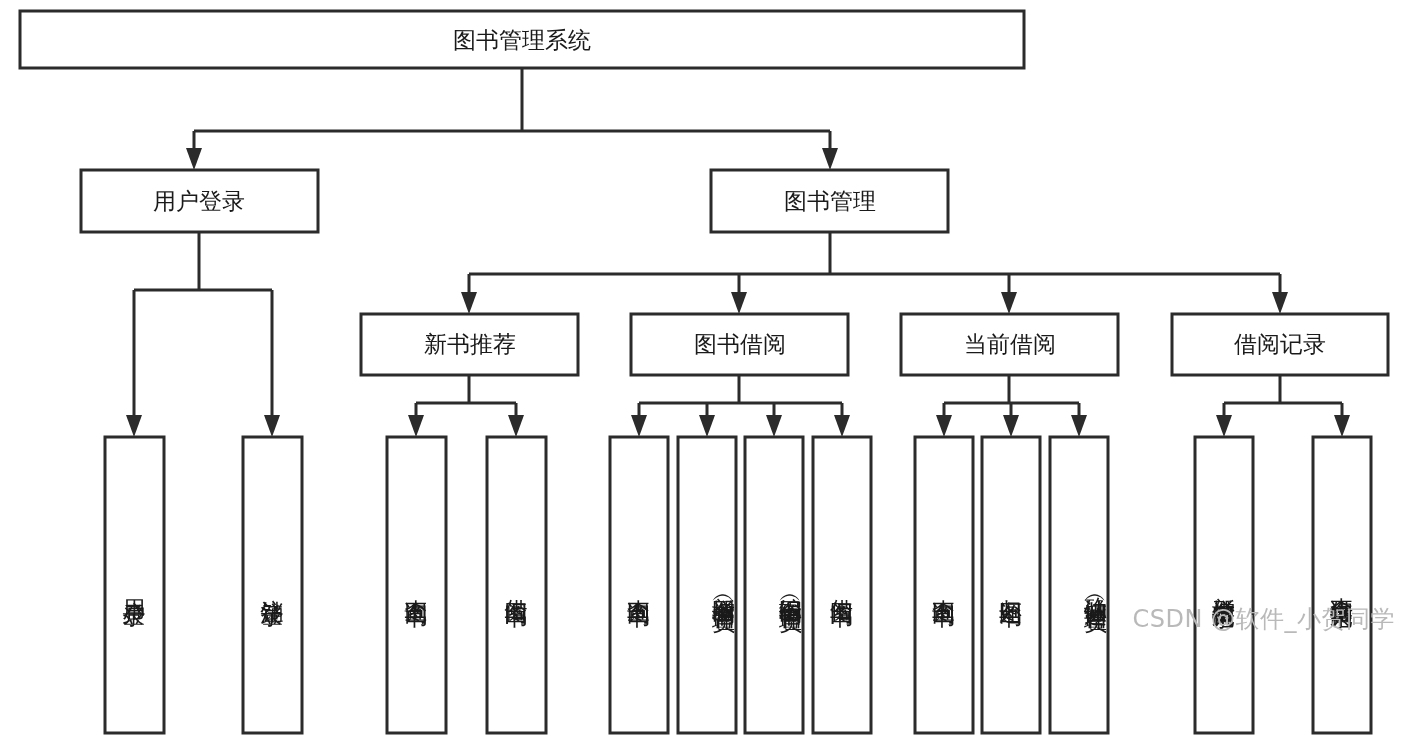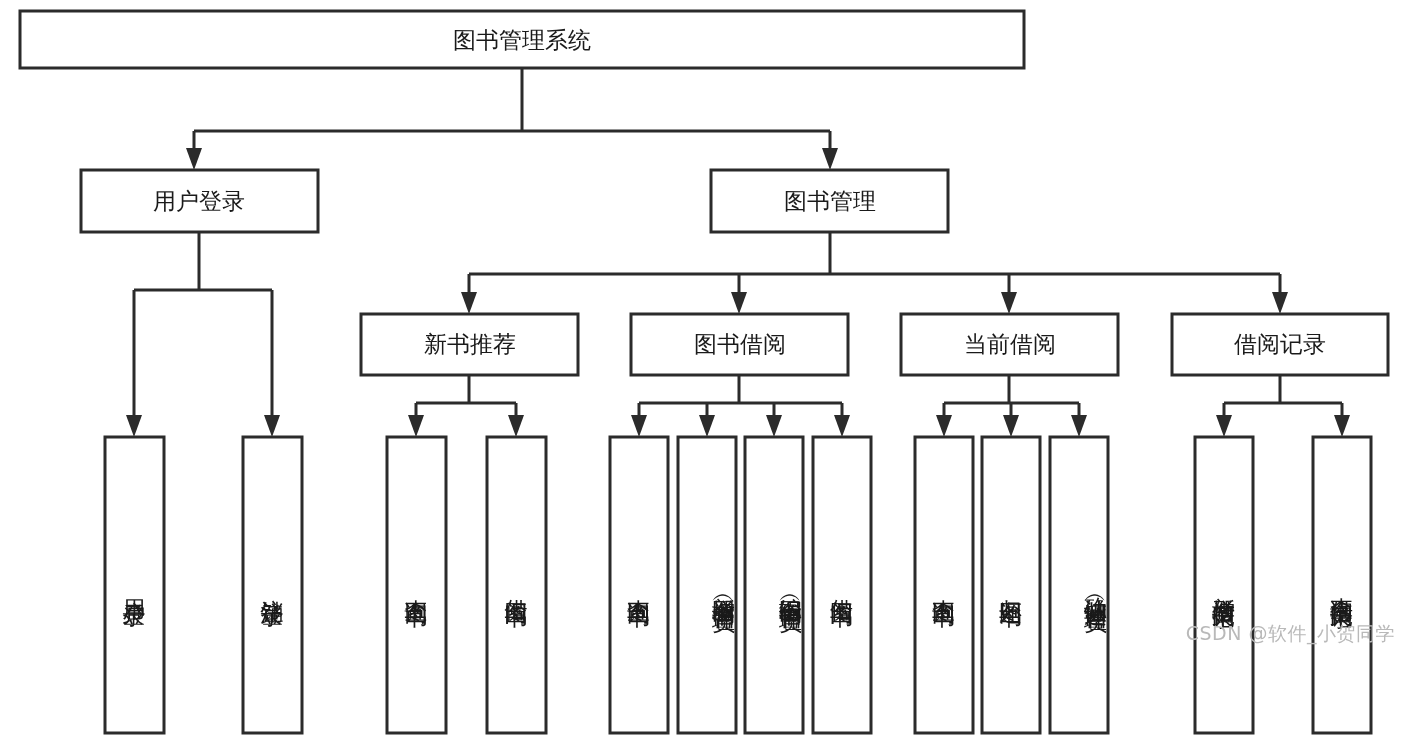--- a/index.html
+++ b/index.html
@@ -59,23 +59,23 @@
     letter-spacing: 2px;
     display: flex;
     align-items: center;
     justify-content: center;
     white-space: nowrap;
     pointer-events: none;
   }
   .watermark {
     position: absolute;
     right: 10px;
-    bottom: 0;
-    font-family: "DejaVu Sans", "Liberation Sans", sans-serif;
-    font-size: 19px;
+    bottom: 12px;
+    font-family: "DejaVu Sans", "Liberation Sans", sans-serif;
+    font-size: 24px;
     color: #b9b9b9;
     letter-spacing: 0.5px;
     white-space: nowrap;
   }
 </style>
 </head>
 <body>
 
 <div id="diagram-root">
 

